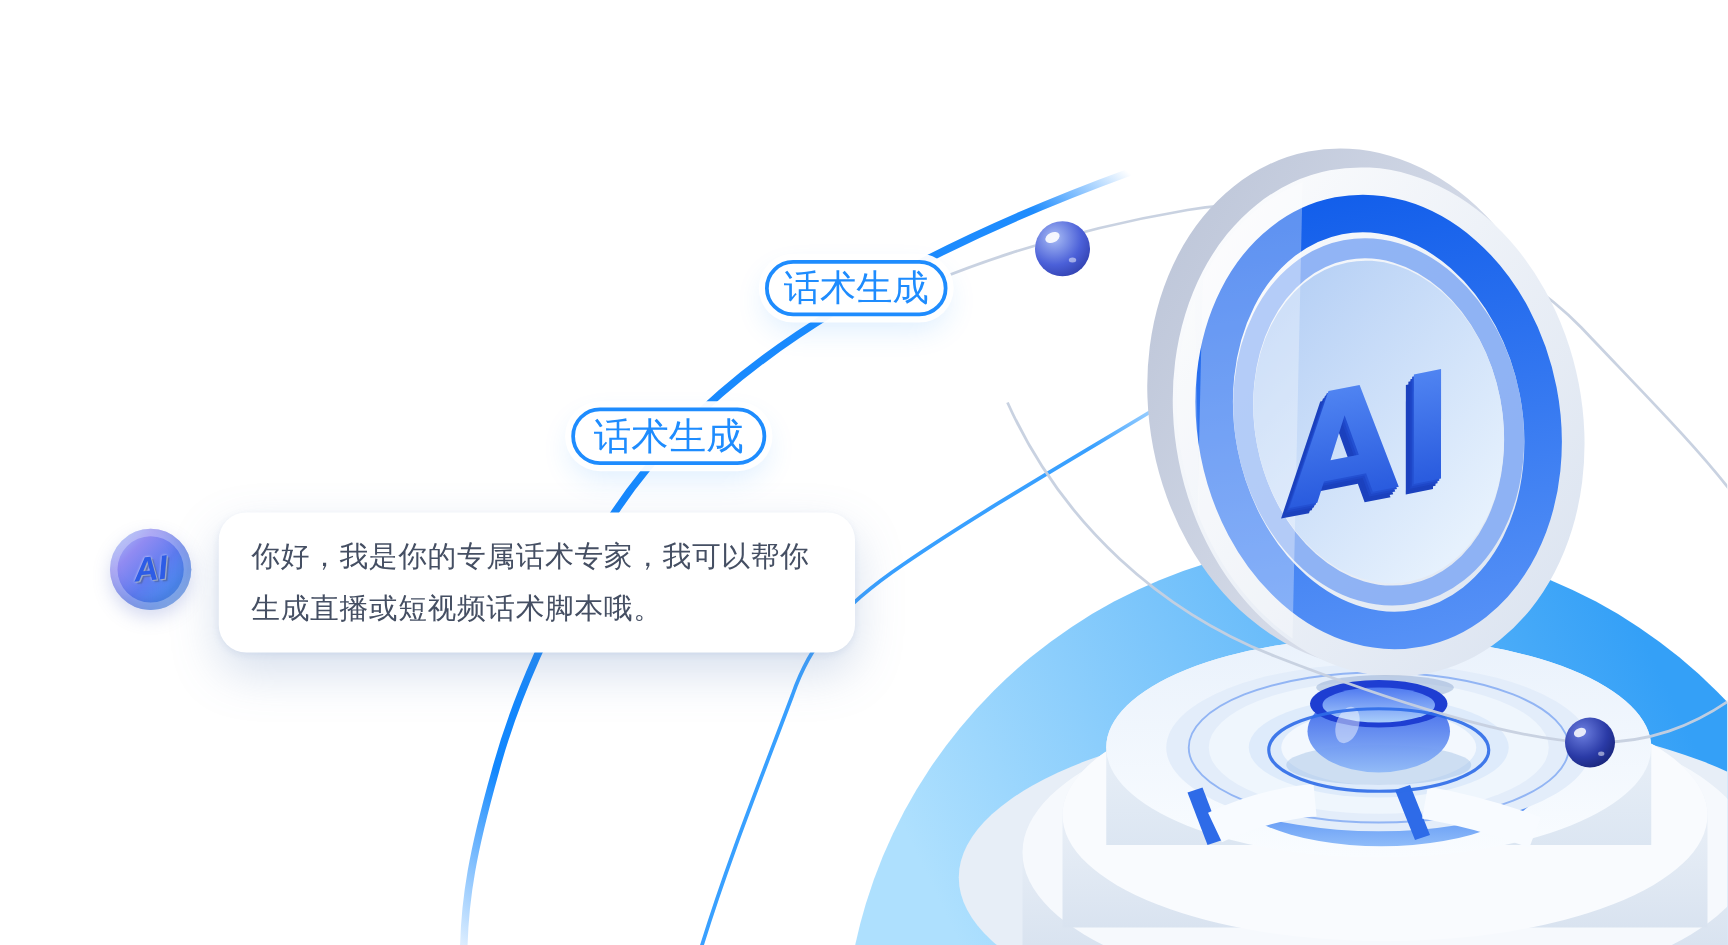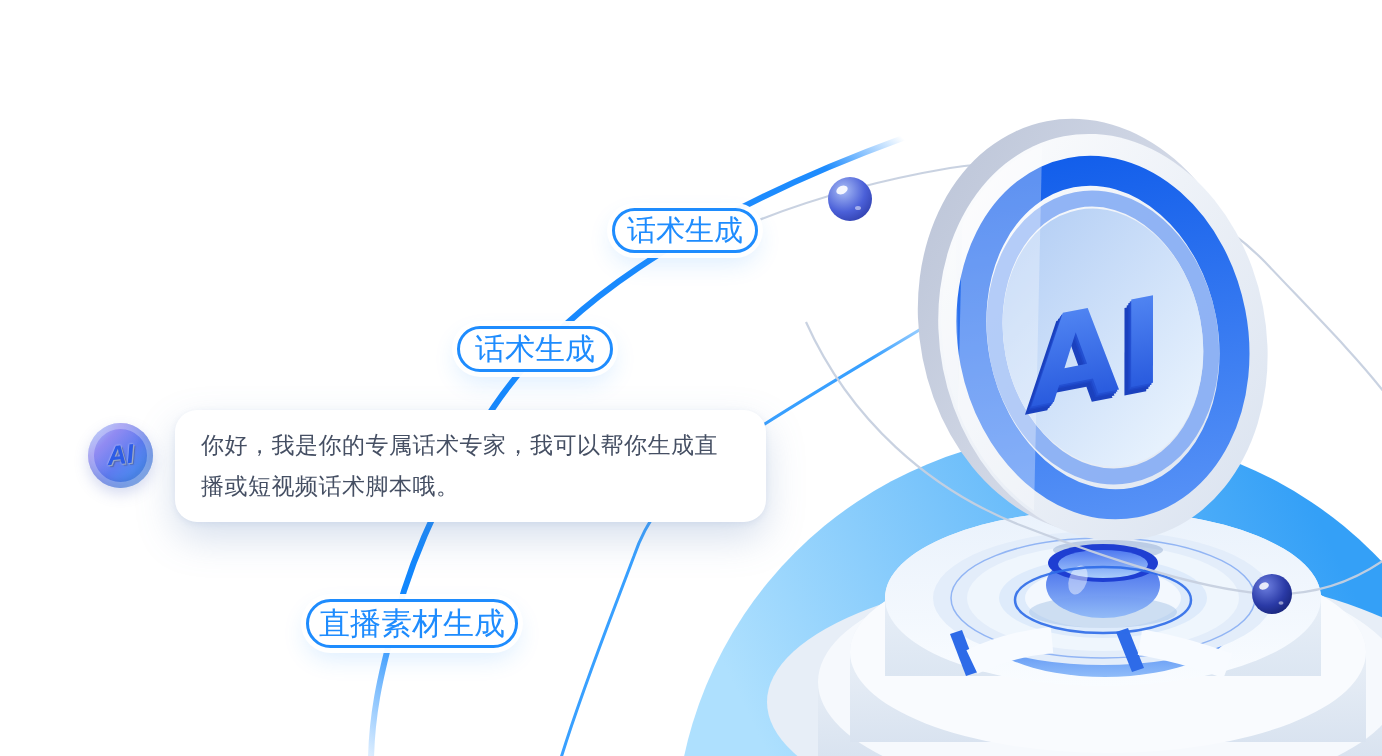--- a/index.html
+++ b/index.html
@@ -15,21 +15,21 @@
     box-shadow:inset 0 0 0 6px rgba(255,255,255,0.28), inset -4px -6px 10px rgba(40,60,160,0.35), 0 6px 14px rgba(90,110,200,0.25);
     display:flex;align-items:center;justify-content:center;z-index:2;
   }
   .avatar span{
     font-style:italic;font-weight:bold;font-size:27px;color:#2d5ce6;
     text-shadow:1px 1px 0 #9aa8c8, 2px 2px 1px rgba(70,85,130,0.55), 0 0 2px rgba(255,255,255,0.8);
     transform:rotate(-6deg);
   }
   
   .bubble{
-    position:absolute;left:175px;top:410px;width:591px;height:112px;box-sizing:border-box;
+    position:absolute;left:175px;top:410px;width:509px;height:112px;box-sizing:border-box;
     background:#ffffff;border-radius:22px;padding:15px 26px;
     box-shadow:0 16px 38px rgba(96,130,186,0.26), 0 2px 6px rgba(96,130,186,0.12);
     z-index:2;
   }
   .bubble p{margin:0;font-size:23px;line-height:41px;color:#454F63;letter-spacing:0.5px;}
   
   .pill{
     position:absolute;box-sizing:border-box;display:flex;align-items:center;justify-content:center;
     background:#ffffff;border:3px solid #1E8CFE;border-radius:999px;color:#1E8CFE;
     font-weight:500;z-index:2;white-space:nowrap;
@@ -204,17 +204,14 @@
   <div class="bubble">
     <p>你好，我是你的专属话术专家，我可以帮你生成直播或短视频话术脚本哦。</p>
   </div>
 
   <div class="pill pill-1">
     <span>话术生成</span>
   </div>
   <div class="pill pill-2">
     <span>话术生成</span>
   </div>
-  <div class="pill pill-3">
-    <span>直播素材生成</span>
-  </div>
 
 </div>
 
 </body></html>

